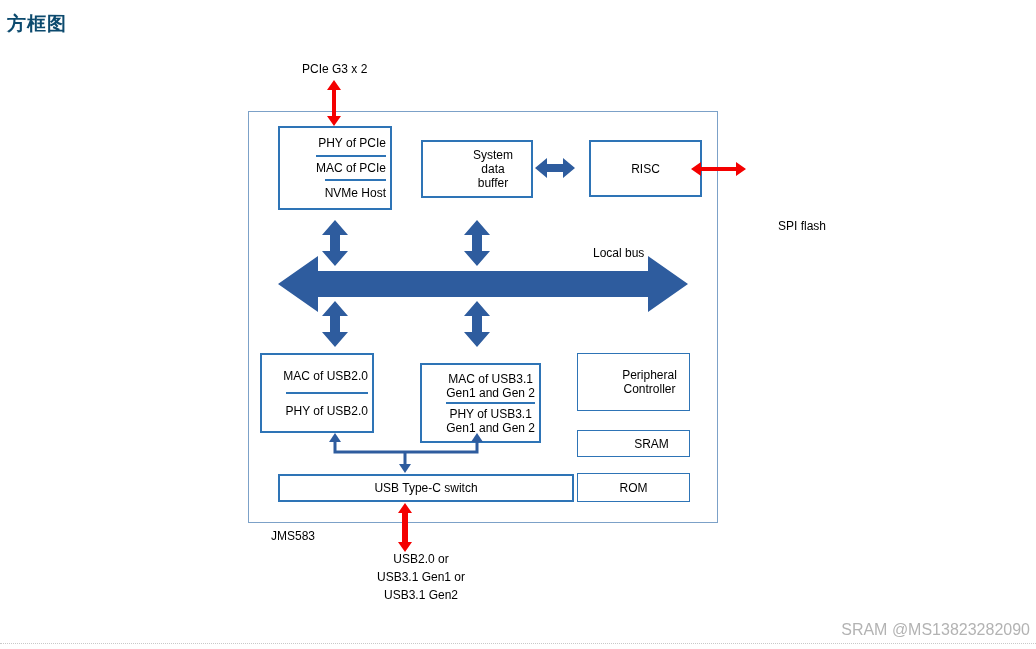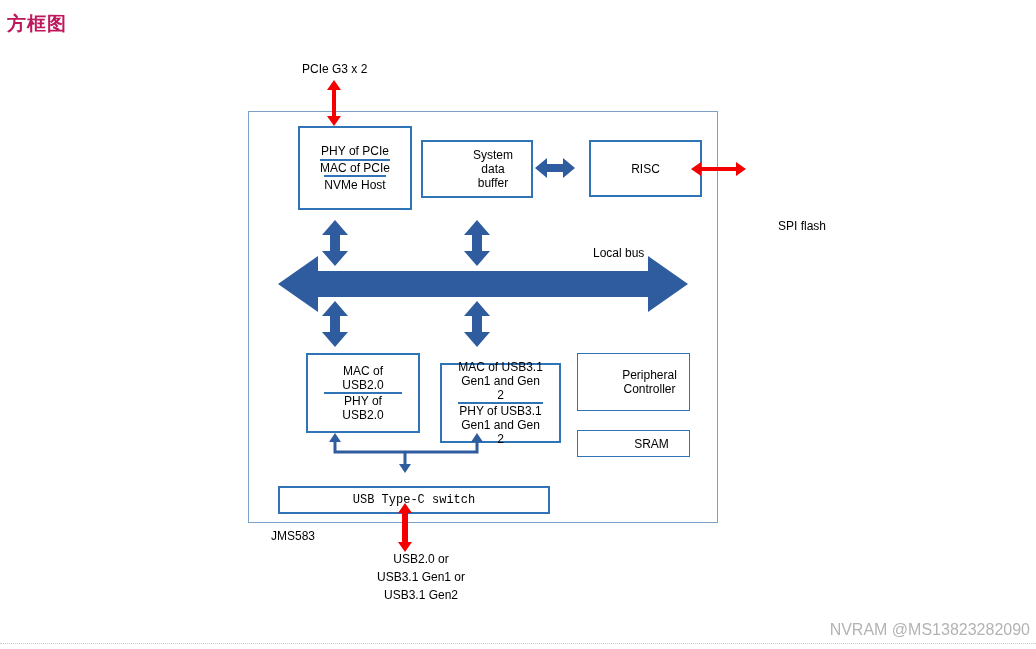--- a/index.html
+++ b/index.html
@@ -2,53 +2,53 @@
 <html><head>
 <meta charset="utf-8">
 <style>
   html,body { margin:0; padding:0; background:#fff; }
   #canvas {
     position:relative; width:1036px; height:649px; background:#ffffff;
     font-family:"Liberation Sans", sans-serif; overflow:hidden; color:#000;
   }
   .page-title {
     position:absolute; left:7px; top:11px;
-    font-size:19px; font-weight:bold; color:#be185d; letter-spacing:1px;
+    font-size:19px; font-weight:bold; color:#0c4a6e; letter-spacing:1px;
   }
   .lbl { position:absolute; font-size:12px; color:#000; line-height:14px; }
   .preline { white-space:pre-line;padding-left:32px; }
 
   .outer-box {
     position:absolute; left:248px; top:111px; width:470px; height:412px;
     border:1px solid #7ca1c8; box-sizing:border-box; background:transparent;
   }
 
   .blk {
     position:absolute; box-sizing:border-box; background:#fff;
     border:2px solid #2e74b6; display:flex; align-items:center; justify-content:center;
     font-size:12px; line-height:14px; text-align:center;
   }
   .blk.thin { border-width:1px; }
 
-  .stack { flex-direction:column; align-items:center; padding:16px;margin-left:20px; }
+  .stack { flex-direction:column; align-items:flex-end; padding:4px; }
   .stack .cell {
     flex:1; display:flex; align-items:center; justify-content:center;
     box-sizing:border-box; white-space:pre-line;
   }
   .stack .cell + .cell { border-top:2px solid #2e74b6; }
 
   .pcie-stack   { left:278px; top:126px; width:114px; height:84px; }
   .sys-buffer   { left:421px; top:140px; width:112px; height:58px; }
   .risc-box     { left:577px; top:140px; width:113px; height:57px;margin-left:12px; }
-  .usb2-stack   { left:286px; top:353px; width:114px; height:80px; }
+  .usb2-stack   { left:260px; top:353px; width:114px; height:80px; }
   .usb31-stack  { left:420px; top:363px; width:121px; height:80px; }
   .periph-box   { left:577px; top:353px; width:113px; height:58px; }
   .sram-box     { left:577px; top:430px; width:113px; height:27px;padding-left:36px; }
   .rom-box      { left:577px; top:473px; width:113px; height:29px; }
-  .switch-box   { left:278px; top:486px; width:272px; height:28px;font-family:Liberation Mono, monospace; }
+  .switch-box   { left:278px; top:474px; width:296px; height:28px; }
 
   .spi-box {
     position:absolute; left:745px; top:126px; width:114px; height:85px;
     box-sizing:border-box; background:#fff; border:2px solid #000;
     font-size:11.5px; line-height:14px; padding:4px 4px; white-space:pre-line;
   }
   .spi-caption { left:745px; top:219px; width:114px; text-align:center; }
 
   .pcie-port-label { left:302px; top:62px; }
   .local-bus-label { left:593px; top:246px; }
@@ -99,20 +99,21 @@
   <div class="blk stack usb31-stack">
     <div class="cell">MAC of USB3.1
 Gen1 and Gen 2</div>
     <div class="cell">PHY of USB3.1
 Gen1 and Gen 2</div>
   </div>
 
   <div class="blk thin periph-box preline">Peripheral
 Controller</div>
   <div class="blk thin sram-box">SRAM</div>
+  <div class="blk thin rom-box">ROM</div>
 
   <div class="blk switch-box">USB Type-C switch</div>
 
   <div class="lbl jms-label">JMS583</div>
   <div class="lbl usb-port-label preline">USB2.0 or
 USB3.1 Gen1 or
 USB3.1 Gen2</div>
 
   <svg class="arrow-layer" width="1036" height="649" viewBox="0 0 1036 649">
 
@@ -130,15 +131,15 @@
     <polygon fill="#2e5c9e" points="477,301 490,316 482,316 482,332 490,332 477,347 464,332 472,332 472,316 464,316"></polygon>
 
     <polygon fill="#2e5c9e" points="278,284 318,256 318,271 648,271 648,256 688,284 648,312 648,297 318,297 318,312"></polygon>
 
     <path d="M335,440 L335,452 L477,452 L477,440 M405,452 L405,466" stroke="#2e5c9e" stroke-width="3" fill="none"></path>
     <polygon fill="#2e5c9e" points="335,433 341,442 329,442"></polygon>
     <polygon fill="#2e5c9e" points="477,433 483,442 471,442"></polygon>
     <polygon fill="#2e5c9e" points="405,473 399,464 411,464"></polygon>
   </svg>
 
-  <div class="watermark">NVRAM @MS13823282090</div>
+  <div class="watermark">SRAM @MS13823282090</div>
   <div class="bottom-dotted"></div>
 </div>
 
 </body></html>

